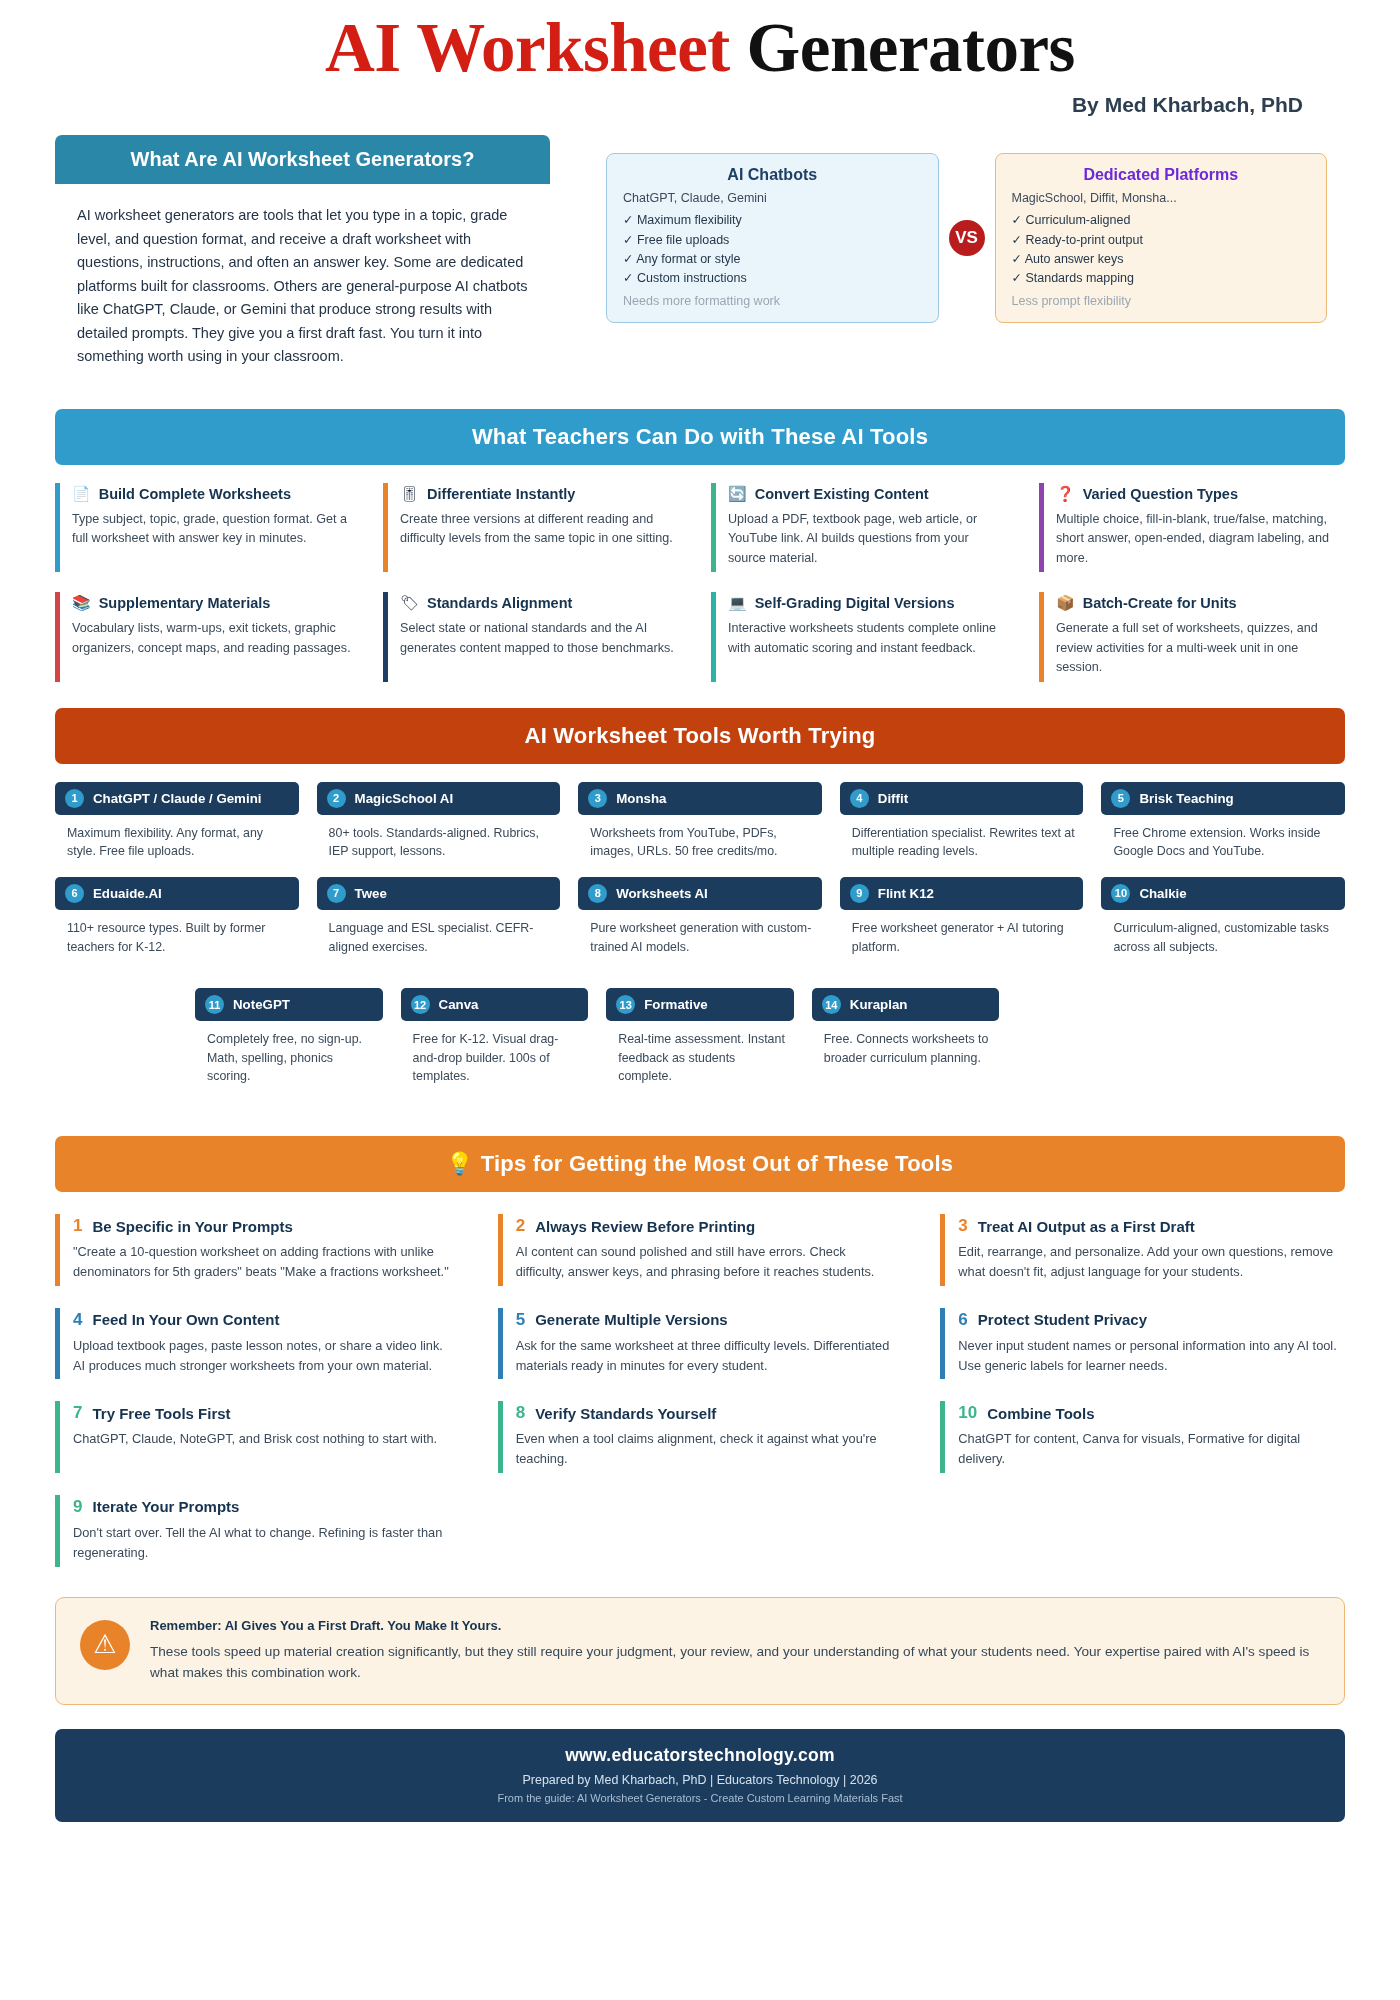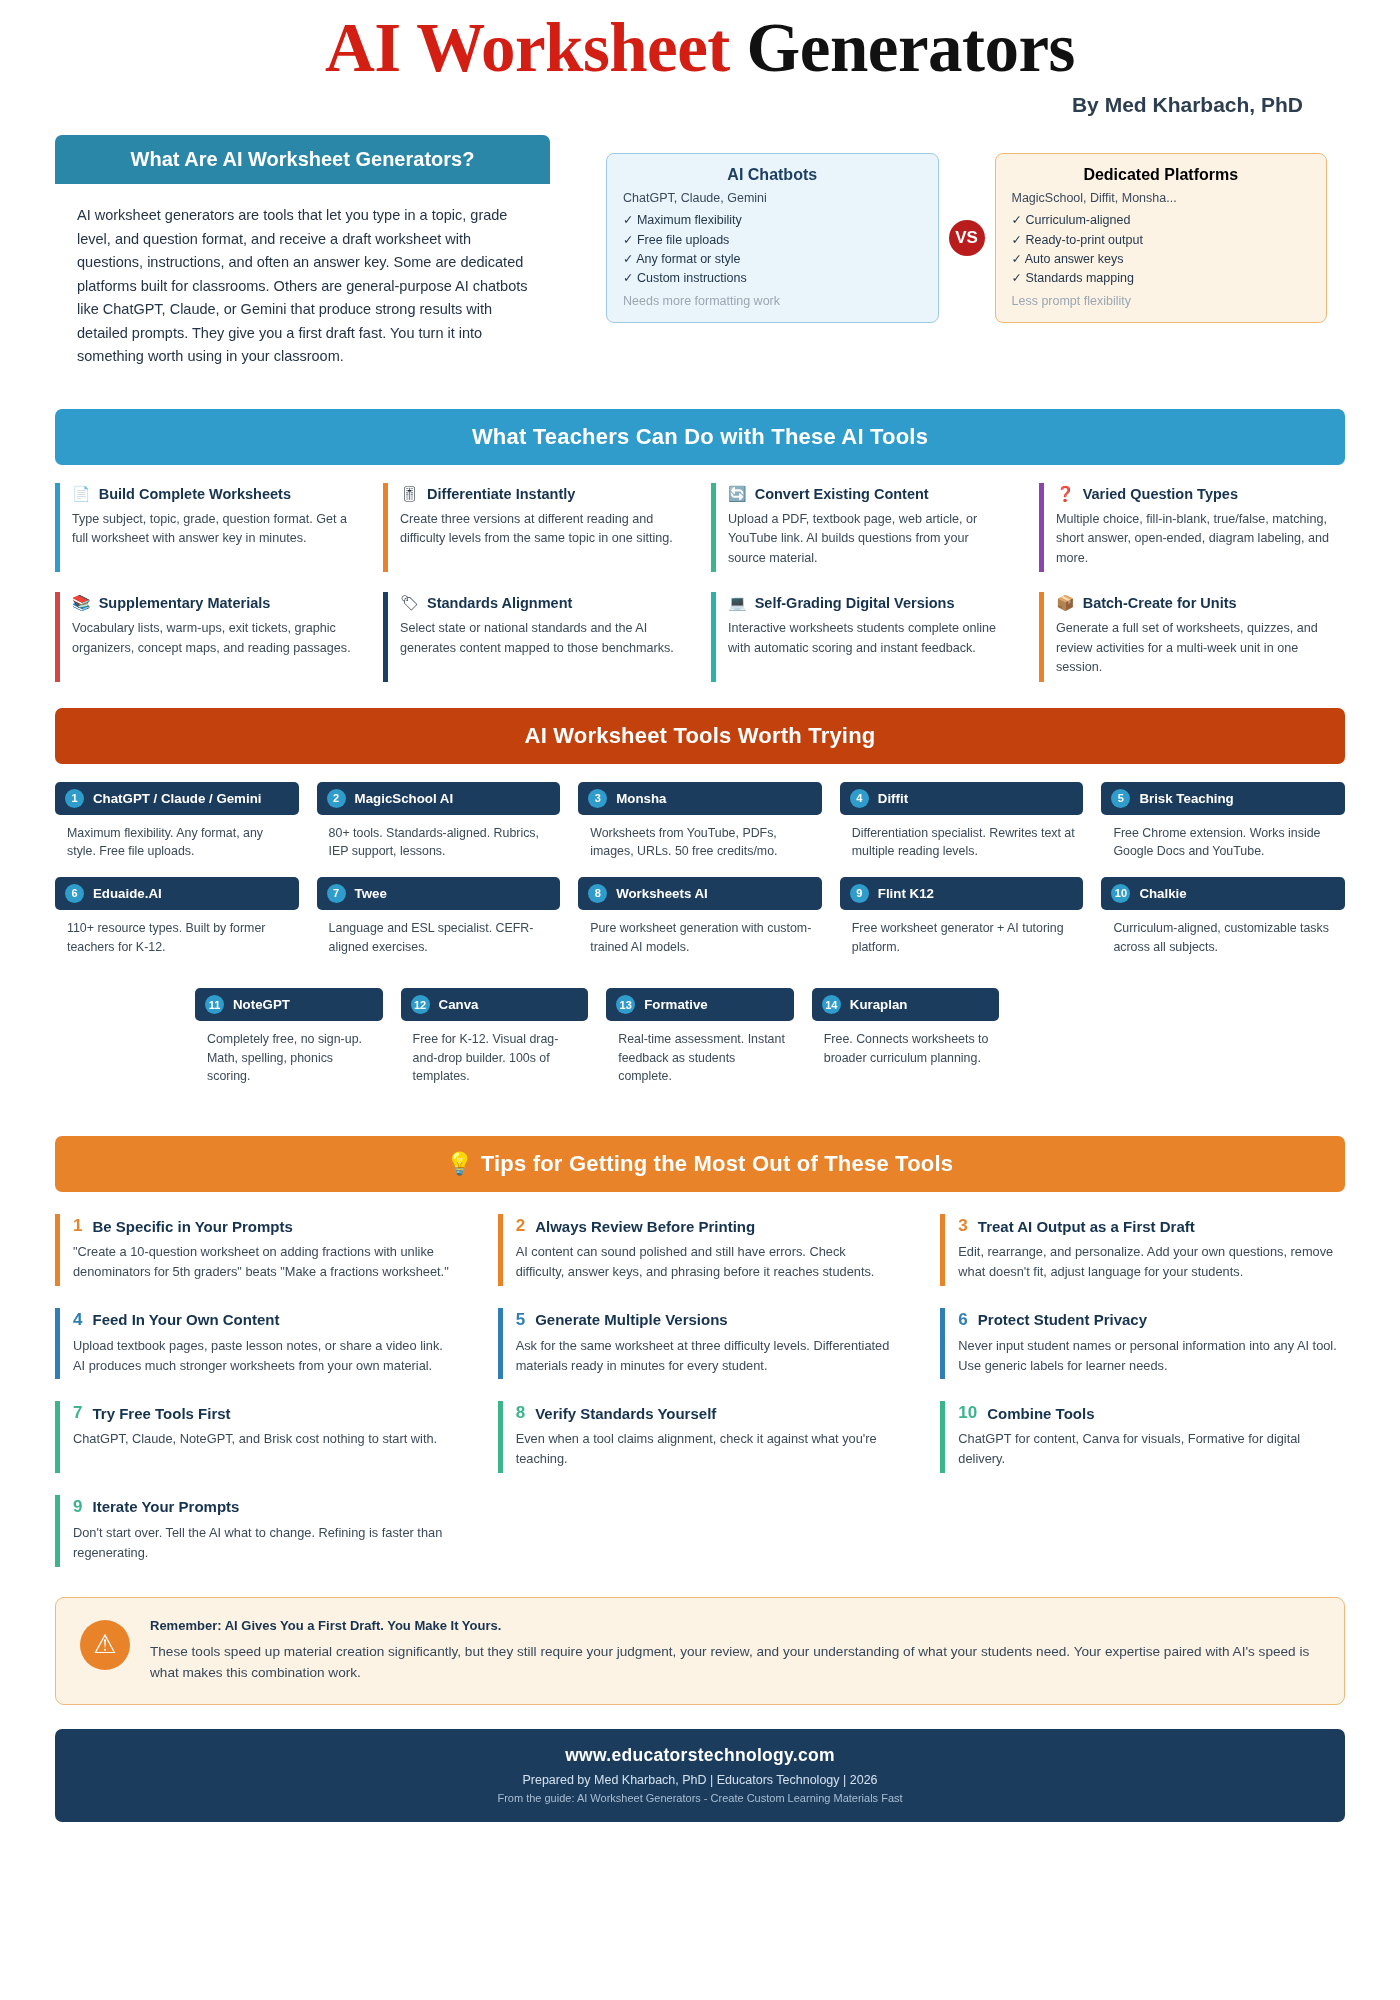--- a/index.html
+++ b/index.html
@@ -48,21 +48,21 @@
   
   .types-body { background:#ffffff; padding:18px 18px 20px 18px; position:relative; }
   .types-inner { display:flex; gap:0; align-items:stretch; position:relative; }
   .type-card {
     flex:1; border-radius:8px; padding:12px 16px 14px 16px;
   }
   .type-blue { background:#eaf4fb; border:1.5px solid #9ec9e4; margin-right:28px; }
   .type-orange { background:#fdf3e4; border:1.5px solid #edb878; margin-left:28px; }
   .type-title { text-align:center; font-weight:bold; font-size:16px; margin-bottom:7px; }
   .type-blue .type-title { color:#1d3f63; }
-  .type-orange .type-title { color:#000000; }
+  .type-orange .type-title { color:#6d28d9; }
   .type-sub { font-size:12.5px; color:#3a4a5b; margin-bottom:6px; }
   .type-li { font-size:12.5px; color:#24384c; line-height:1.55; }
   .type-note { font-size:12.5px; color:#9aa7b3; margin-top:5px; }
   .vs-badge {
     position:absolute; left:50%; top:50%;
     transform:translate(-50%,-50%);
     width:36px; height:36px; border-radius:50%;
     background:#b91c1c; color:#fff; font-size:17px; font-weight:bold;
     display:flex; align-items:center; justify-content:center; z-index:4;
   }

